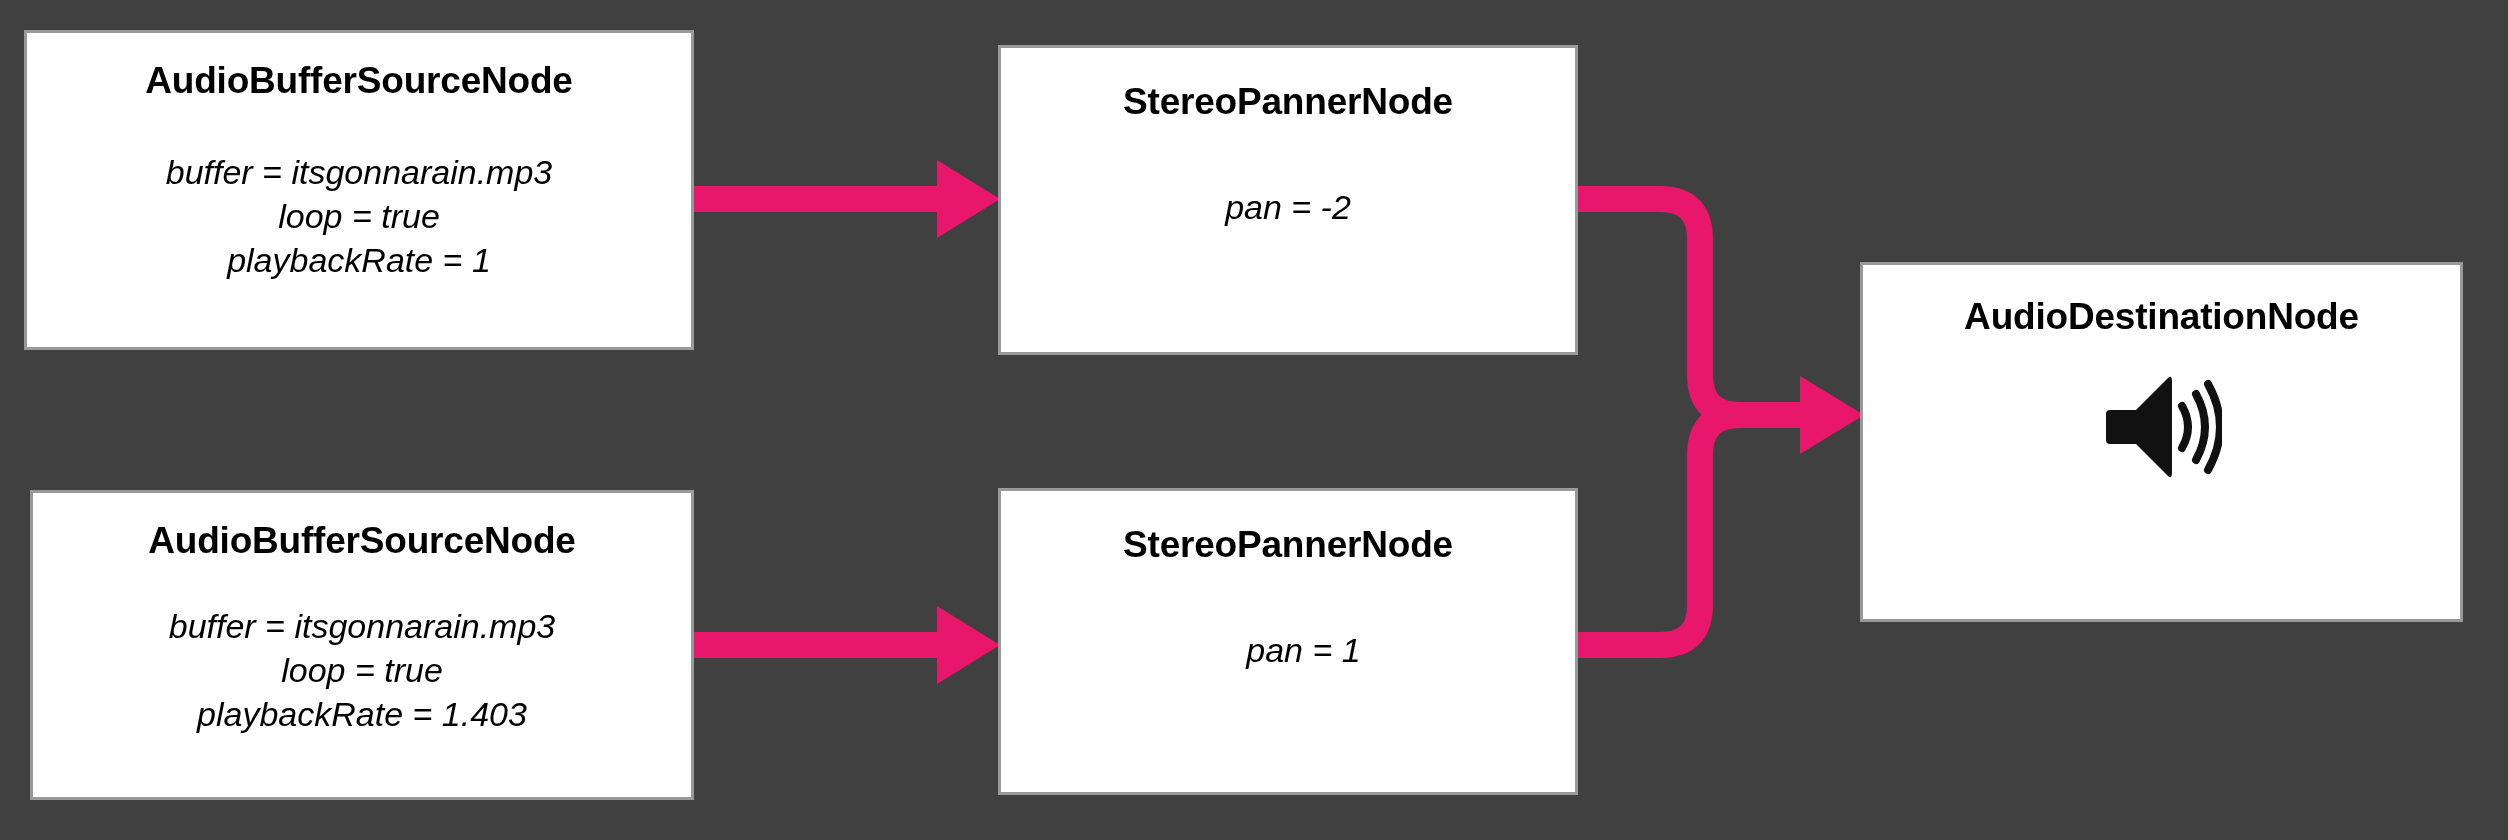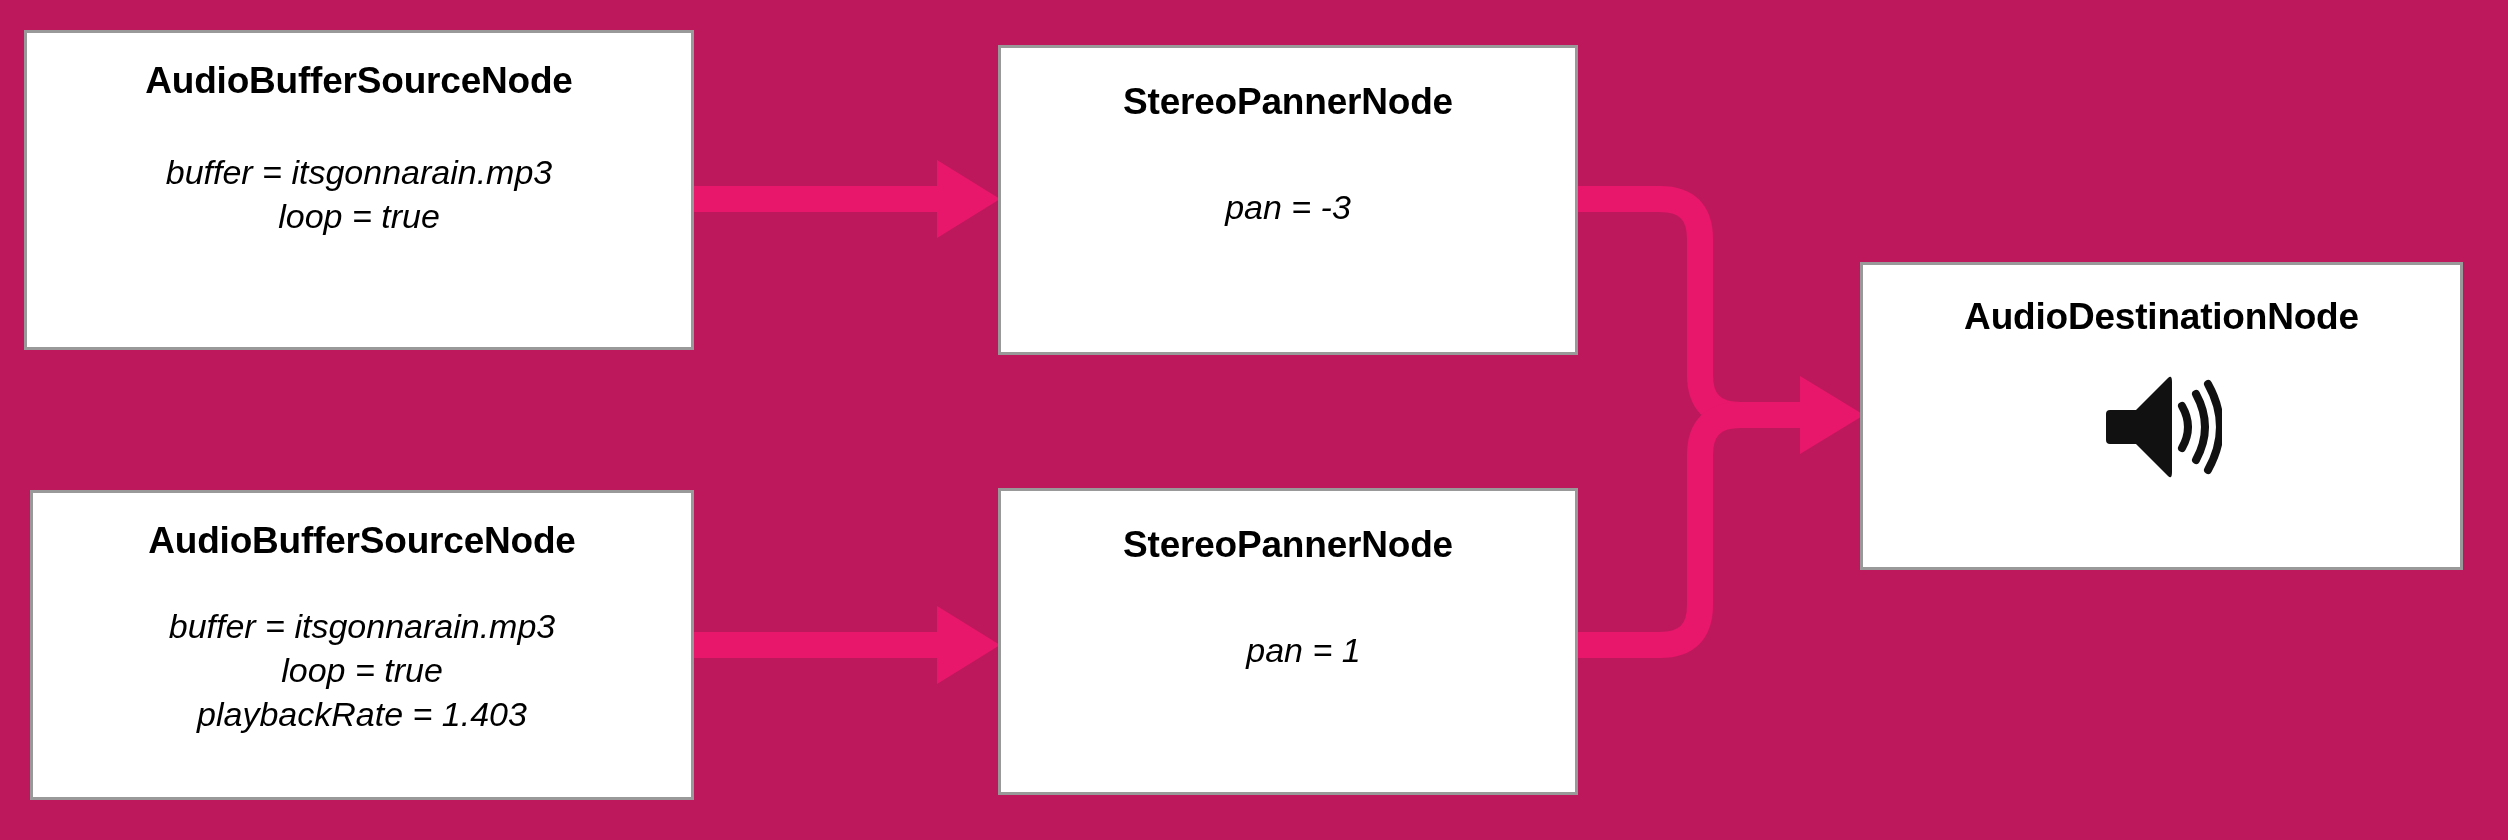--- a/index.html
+++ b/index.html
@@ -1,18 +1,18 @@
 <!DOCTYPE html>
 <html><head>
 <meta charset="utf-8">
 <title>Web Audio API node graph</title>
 <style>
   html,body{margin:0;padding:0;background:#ffffff;}
   body{width:2508px;height:840px;font-family:"Liberation Sans",sans-serif;color:#000;}
-  #stage{position:relative;width:2508px;height:840px;background:#be185d;overflow:hidden;}
+  #stage{position:relative;width:2508px;height:840px;background:#404040;overflow:hidden;}
 
   .node{
     position:absolute;
     box-sizing:border-box;
     border:3px solid #999999;
     background:#ffffff;
     display:flex;
     flex-direction:column;
     align-items:center;
     z-index:3;
@@ -36,21 +36,21 @@
 
   
   #src-top{left:24px;  top:30px;  width:670px; height:320px;}
   #src-top .node-title{margin-top:28px;}
   #src-top .params{margin-top:48px;}
 
   #pan-top{left:998px; top:45px;  width:580px; height:310px;}
   #pan-top .node-title{margin-top:34px;}
   #pan-top .params{margin-top:62px;}
 
-  #dest{left:1860px; top:262px; width:603px; height:308px;}
+  #dest{left:1860px; top:262px; width:603px; height:360px;}
   #dest .node-title{margin-top:32px;}
 
   #src-bot{left:30px;  top:490px; width:664px; height:310px;}
   #src-bot .node-title{margin-top:28px;}
   #src-bot .params{margin-top:42px;}
 
   #pan-bot{left:998px; top:488px; width:580px; height:307px;}
   #pan-bot .node-title{margin-top:34px;}
   #pan-bot .params{margin-top:62px;margin-left:31px;}
 
@@ -95,27 +95,28 @@
       <rect x="1740" y="402" width="70" height="26" fill="#E8176B"></rect>
       <polygon points="1800,376 1864,415 1800,454" fill="#E8176B"></polygon>
     </g>
   </svg>
 
   <div class="node" id="src-top">
     <div class="node-title">AudioBufferSourceNode</div>
     <div class="params">
       <div>buffer = itsgonnarain.mp3</div>
       <div>loop = true</div>
+      <div>playbackRate = 1</div>
     </div>
   </div>
 
   <div class="node" id="pan-top">
     <div class="node-title">StereoPannerNode</div>
     <div class="params">
-      <div>pan = -3</div>
+      <div>pan = -2</div>
     </div>
   </div>
 
   <div class="node" id="src-bot">
     <div class="node-title">AudioBufferSourceNode</div>
     <div class="params">
       <div>buffer = itsgonnarain.mp3</div>
       <div>loop = true</div>
       <div>playbackRate = 1.403</div>
     </div>

